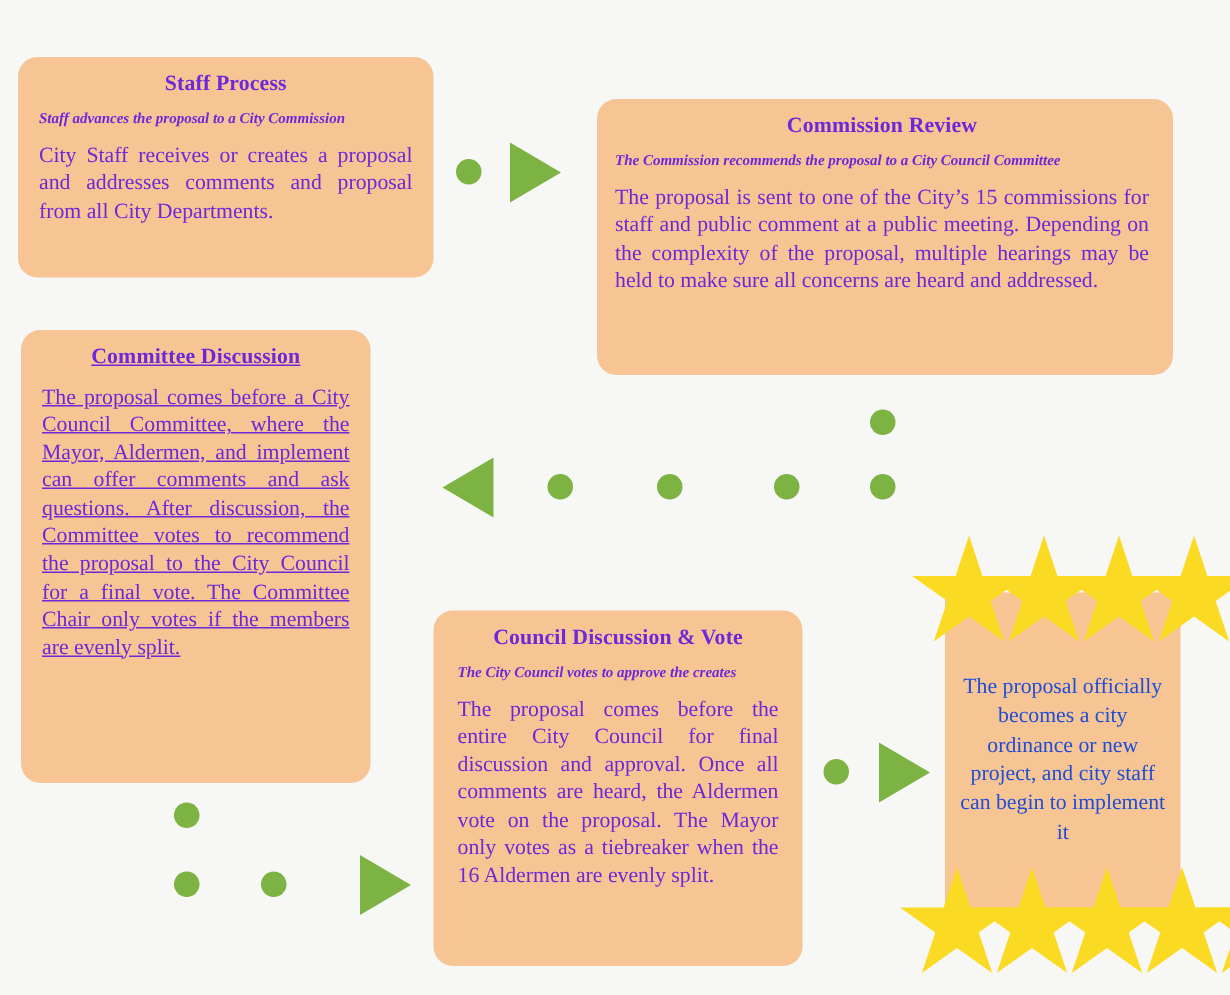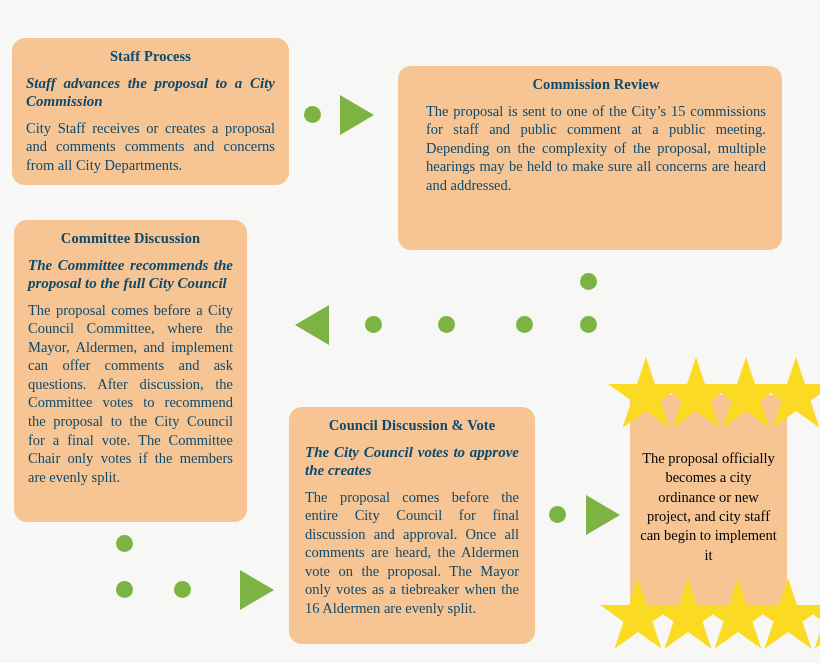--- a/index.html
+++ b/index.html
@@ -18,63 +18,63 @@
     width: 820px;
     height: 663px;
   }
 
   
   .box {
     position: absolute;
     background: #f7c493;
     border-radius: 13px;
     box-sizing: border-box;
-    color: #0c4a6e;
+    color: #6d28d9;
   }
   .box .title {
     text-align: center;
     font-weight: bold;
     font-size: 14.5px;
     line-height: 1.15;
     margin: 0 0 9px 0;
     letter-spacing: 0.1px;
   }
   .box .sub {
     font-style: italic;
     font-weight: bold;
-    font-size: 15px;
+    font-size: 10px;
     line-height: 1.2;
     margin: 0 0 9px 0;
     text-align: justify;
     text-justify: inter-word;
   }
   .box .body {
     font-size: 14.5px;
     line-height: 1.28;
     margin: 0;
     text-align: justify;
     text-justify: inter-word;
   }
 
   
   #box-staff       { left: 12px;  top: 38px;  width: 277px; height: 147px; padding: 10px 14px 10px 14px; }
-  #box-commission  { left: 398px; top: 66px;  width: 384px; height: 184px; padding: 10px 16px 10px 28px; }
-  #box-committee   { left: 14px;  top: 220px; width: 233px; height: 302px; padding: 10px 14px 10px 14px; }
+  #box-commission  { left: 398px; top: 66px;  width: 384px; height: 184px; padding: 10px 16px 10px 12px; }
+  #box-committee   { left: 14px;  top: 220px; width: 233px; height: 302px; padding: 10px 14px 10px 14px; text-decoration: underline; }
   #box-council     { left: 289px; top: 407px; width: 246px; height: 237px; padding: 10px 16px 10px 16px; }
 
   
   #box-outcome {
     position: absolute;
     left: 630px;
     top: 395px;
     width: 157px;
     height: 216px;
     background: #f7c493;
     border-radius: 0;
-    color: #000000;
+    color: #1d4ed8;
     display: flex;
     align-items: center;
     justify-content: center;
     box-sizing: border-box;
     padding: 0 10px;
     z-index: 2;
   }
   #box-outcome .outcome-text {
     font-size: 14.5px;
     line-height: 1.33;
@@ -148,31 +148,31 @@
   #tri-d  { left: 586px; top: 495px; }
 </style>
 </head>
 <body>
 
 <div id="canvas">
 
   <div class="box" id="box-staff">
     <p class="title">Staff Process</p>
     <p class="sub">Staff advances the proposal to a City Commission</p>
-    <p class="body">City Staff receives or creates a proposal and comments comments and concerns from all City Departments.</p>
+    <p class="body">City Staff receives or creates a proposal and addresses comments and proposal from all City Departments.</p>
   </div>
 
   <div class="box" id="box-commission">
     <p class="title">Commission Review</p>
+    <p class="sub">The Commission recommends the proposal to a City Council Committee</p>
     <p class="body">The proposal is sent to one of the City’s 15 commissions for staff and public comment at a public meeting. Depending on the complexity of the proposal, multiple hearings may be held to make sure all concerns are heard and addressed.</p>
   </div>
 
   <div class="box" id="box-committee">
     <p class="title">Committee Discussion</p>
-    <p class="sub">The Committee recommends the proposal to the full City Council</p>
     <p class="body">The proposal comes before a City Council Committee, where the Mayor, Aldermen, and implement can offer comments and ask questions. After discussion, the Committee votes to recommend the proposal to the City Council for a final vote. The Committee Chair only votes if the members are evenly split.</p>
   </div>
 
   <div class="box" id="box-council">
     <p class="title">Council Discussion &amp; Vote</p>
     <p class="sub">The City Council votes to approve the creates</p>
     <p class="body">The proposal comes before the entire City Council for final discussion and approval. Once all comments are heard, the Aldermen vote on the proposal. The Mayor only votes as a tiebreaker when the 16 Aldermen are evenly split.</p>
   </div>
 
   <div id="box-outcome">

